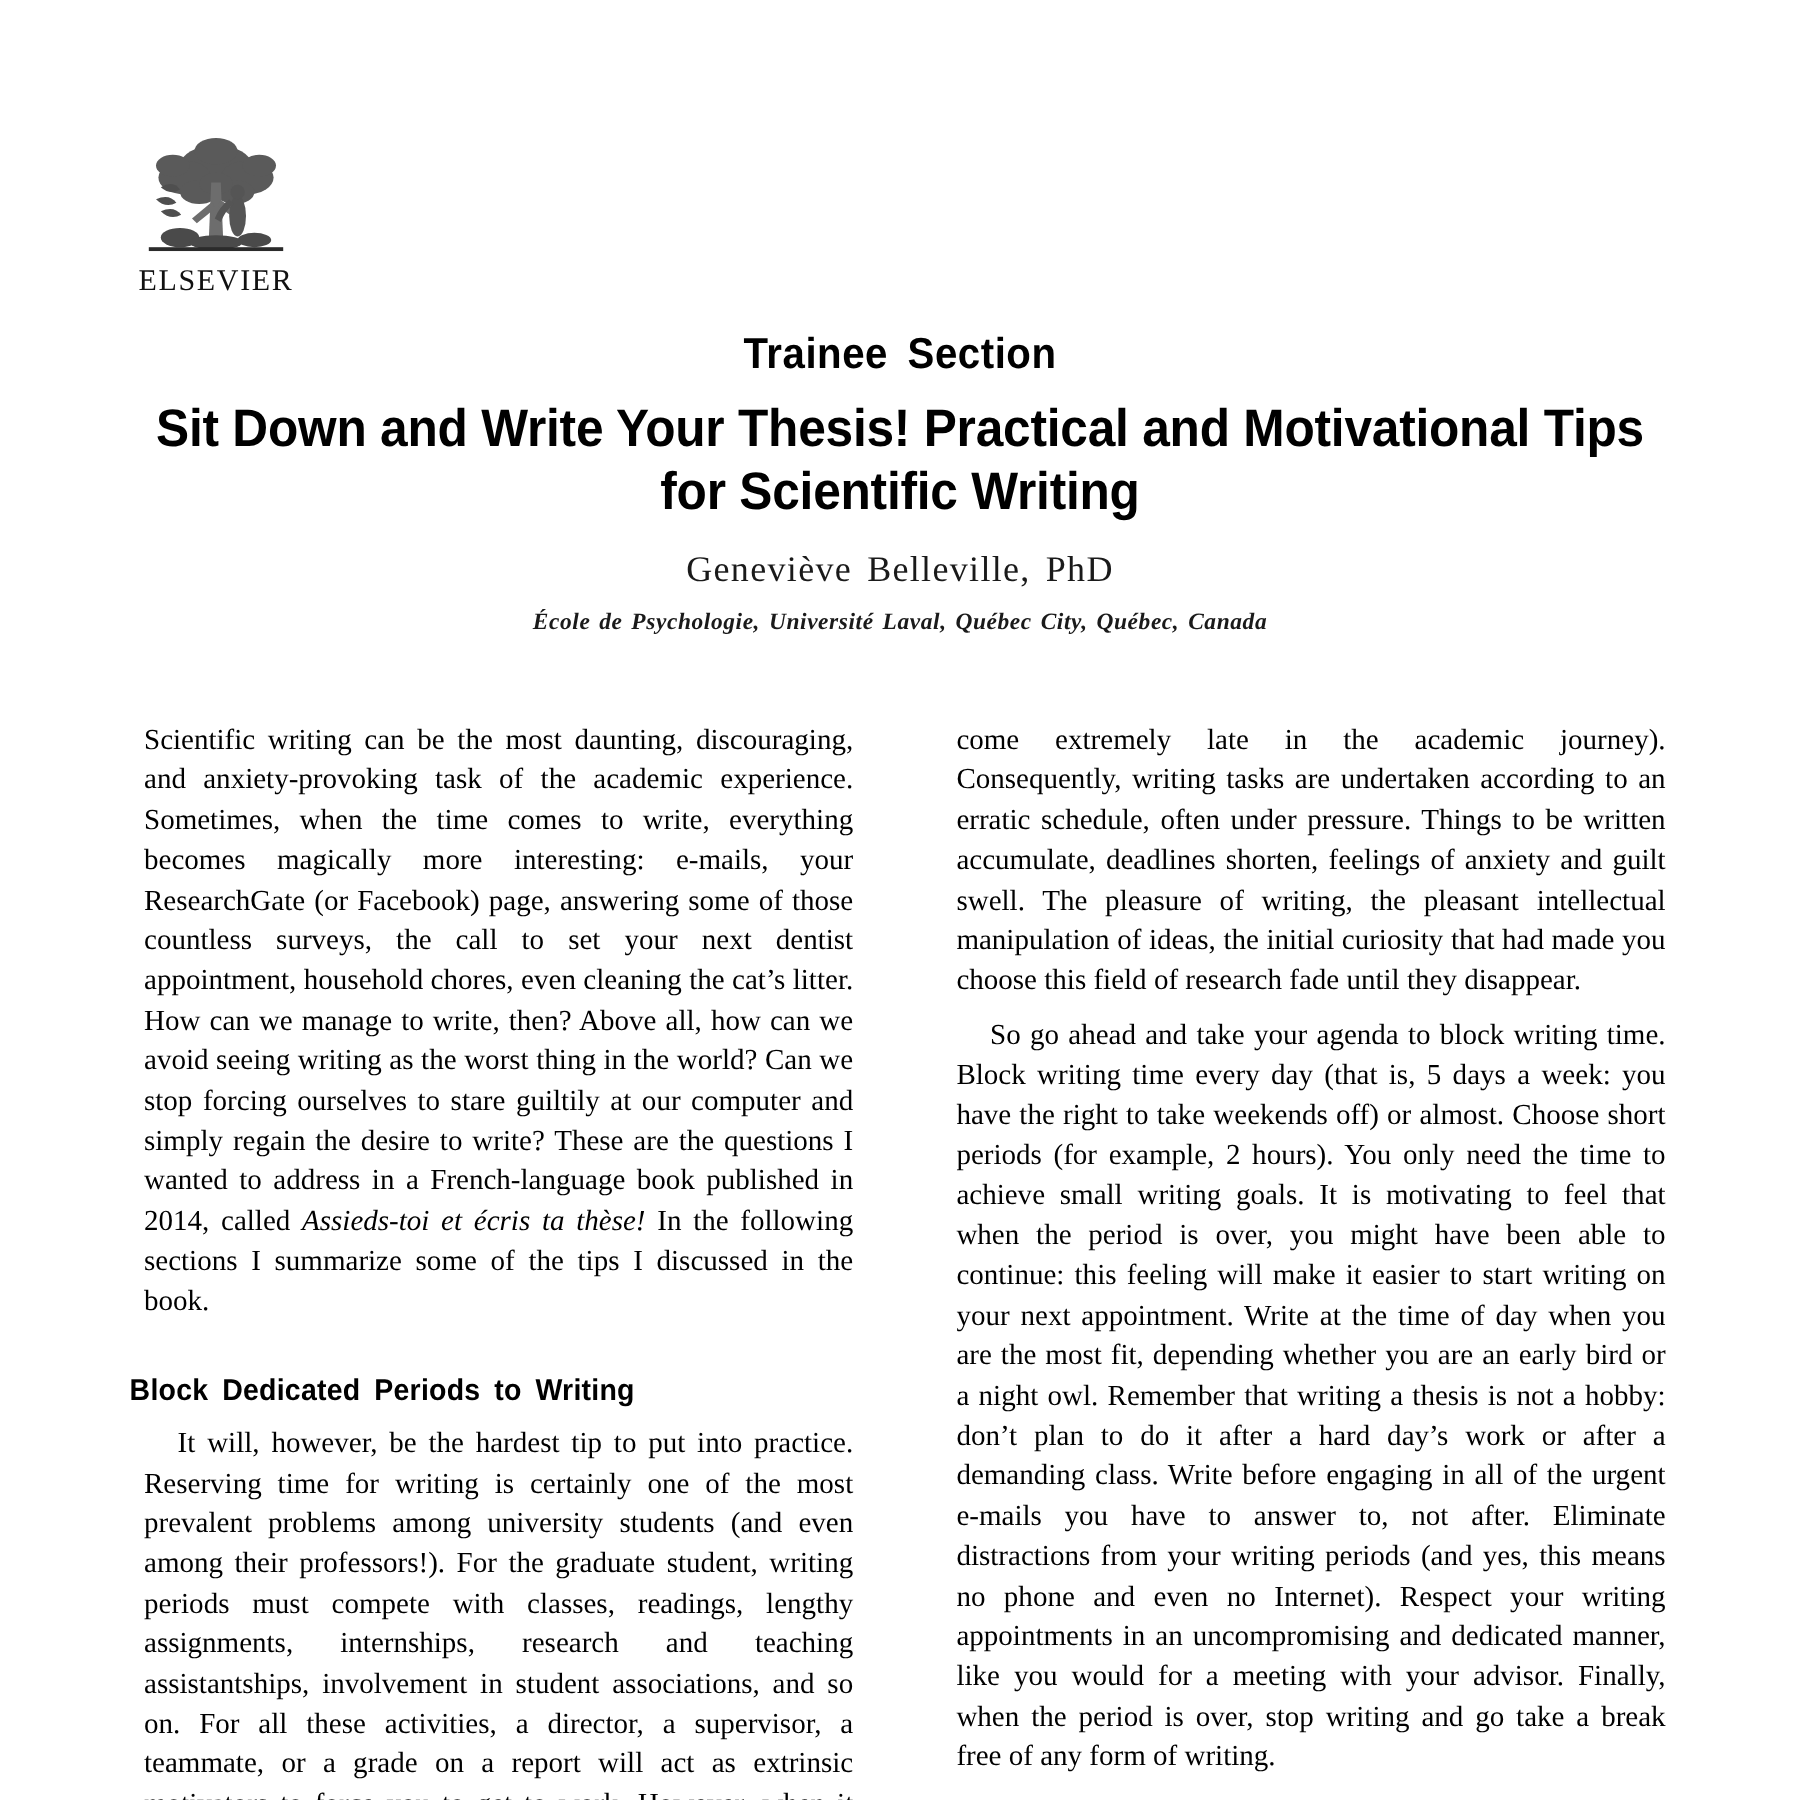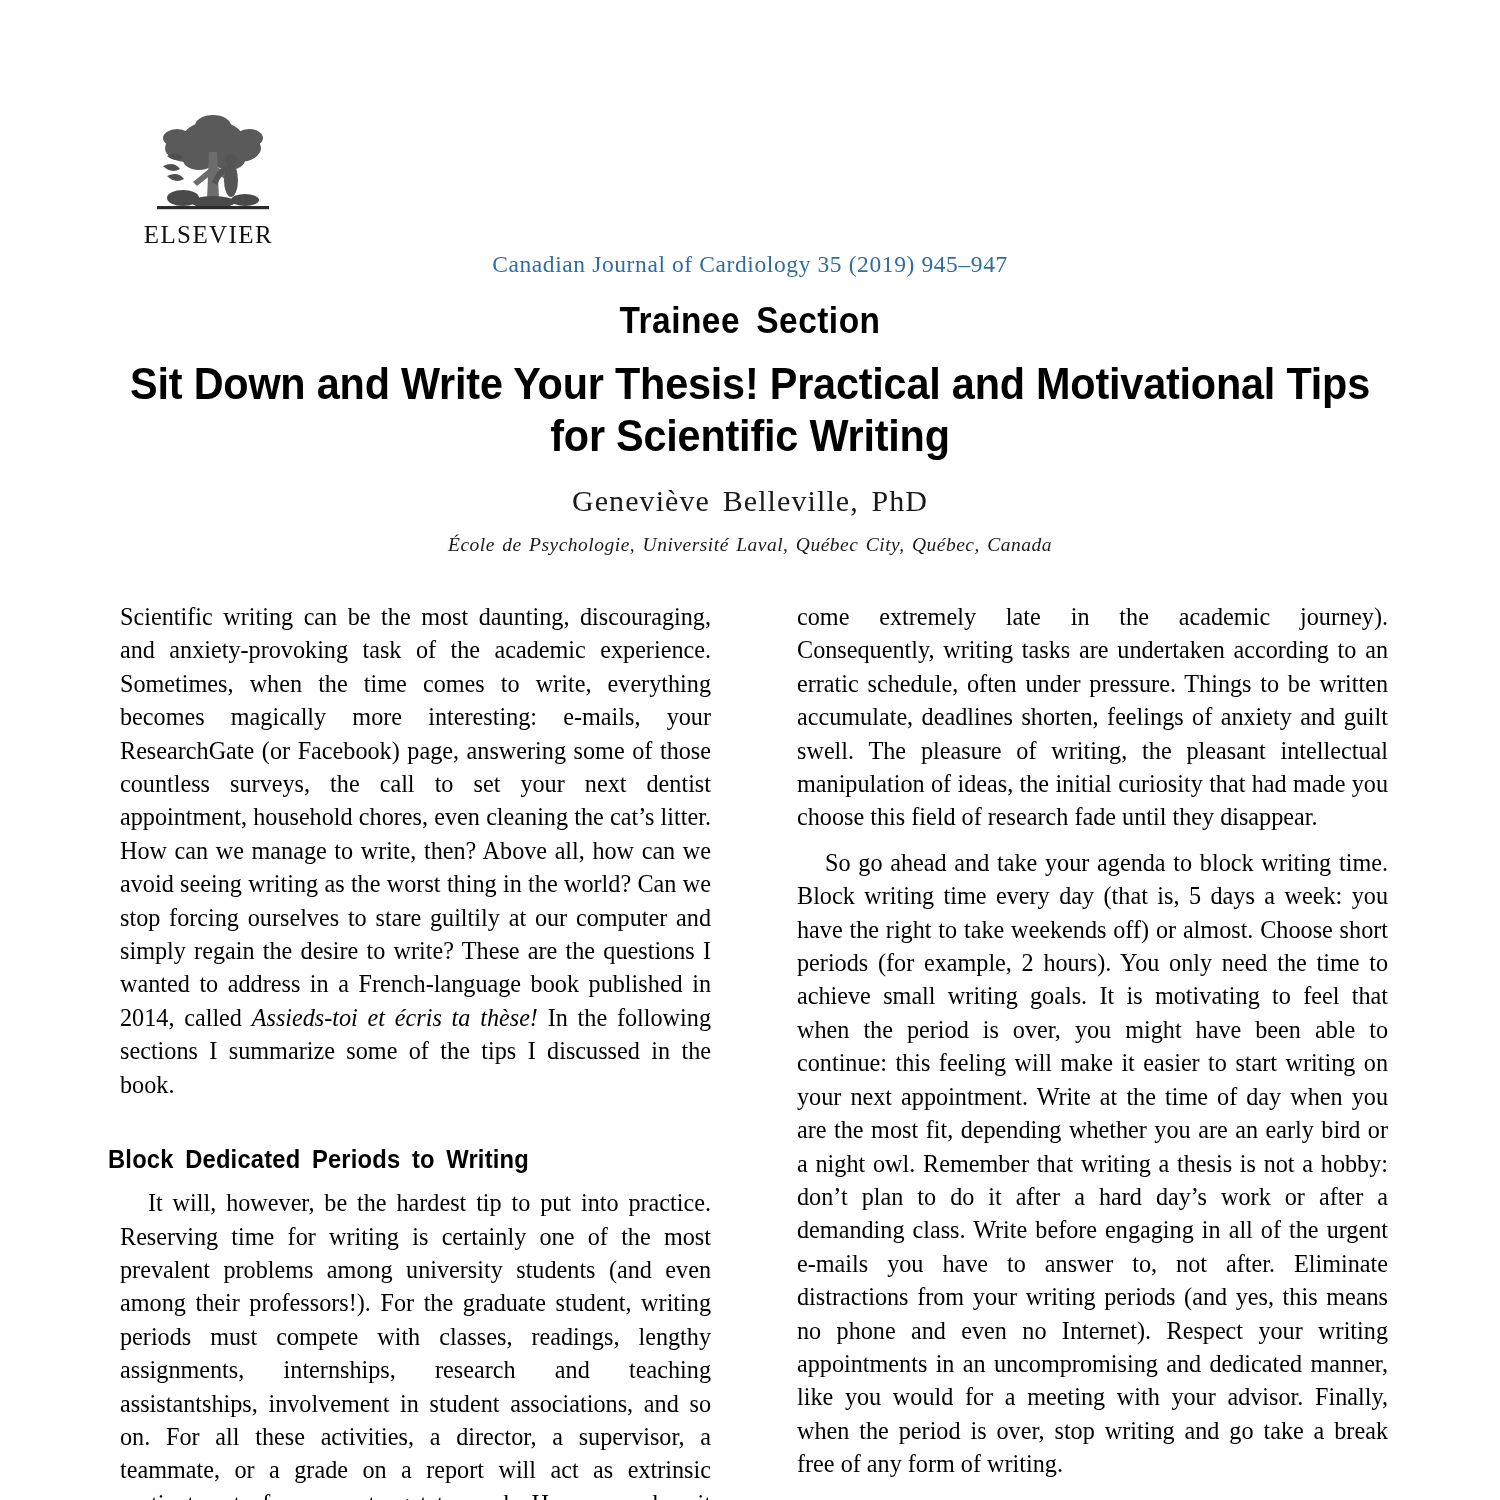--- a/index.html
+++ b/index.html
@@ -19,27 +19,27 @@
 
   
   .masthead {
     position: absolute;
     top: 0; left: 0; right: 0;
     height: 250px;
   }
 
   .elsevier-logo {
     position: absolute;
-    left: 121px;
+    left: 104px;
     top: 108px;
     width: 152px;
     height: 145px;
     display: flex;
     flex-direction: column;
-    align-items: flex-end;
+    align-items: center;
   }
   .elsevier-tree { display: block; }
   .elsevier-word {
     margin-top: 2px;
     font-family: "Liberation Serif", serif;
     font-size: 25px;
     letter-spacing: 1.4px;
     color: #111;
     line-height: 1;
   }
@@ -105,20 +105,21 @@
     color: #1a1a1a;
   }
   .affiliation {
     margin-top: 16px;
     font-family: "Liberation Serif", serif;
     font-style: italic;
     font-size: 19.5px;
     letter-spacing: .5px;
     word-spacing: 2px;
     color: #1a1a1a;
+    font-weight: bold;
   }
 
   
   .body-area {
     position: absolute;
     top: 588px;
     left: 108px;
     width: 1300px;
     height: 912px;
     overflow: hidden;
@@ -201,21 +202,20 @@
           <ellipse cx="60" cy="94" rx="22" ry="6"></ellipse>
         </g>
         <rect x="4" y="98" width="112" height="3.2" fill="#2b2b2b"></rect>
       </svg>
       <div class="elsevier-word">ELSEVIER</div>
     </div>
 
   </div>
 
   <div class="titleblock">
-    <div class="journal-ref">Canadian Journal of Cardiology 35 (2019) 945–947</div>
     <div class="section-label">Trainee Section</div>
     <div class="article-title">Sit Down and Write Your Thesis! Practical and Motivational Tips for Scientific Writing</div>
     <div class="author">Geneviève Belleville, PhD</div>
     <div class="affiliation">École de Psychologie, Université Laval, Québec City, Québec, Canada</div>
   </div>
 
   <div class="body-area">
 
     <div class="column col-left">
       <p><span>Scientific writing can be the most daunting, discouraging, and anxiety-provoking task of the academic experience. Sometimes, when the time comes to write, everything becomes magically more interesting: e-mails, your ResearchGate (or Facebook) page, answering some of those countless surveys, the call to set your next dentist appointment, household chores, even cleaning the cat’s litter. How can we manage to write, then? Above all, how can we avoid seeing writing as the worst thing in the world? Can we stop forcing ourselves to stare guiltily at our computer and simply regain the desire to write? These are the questions I wanted to address in a French-language book published in 2014, called </span><em>Assieds-toi et écris ta thèse!</em><span> In the following sections I summarize some of the tips I discussed in the book.</span></p>

